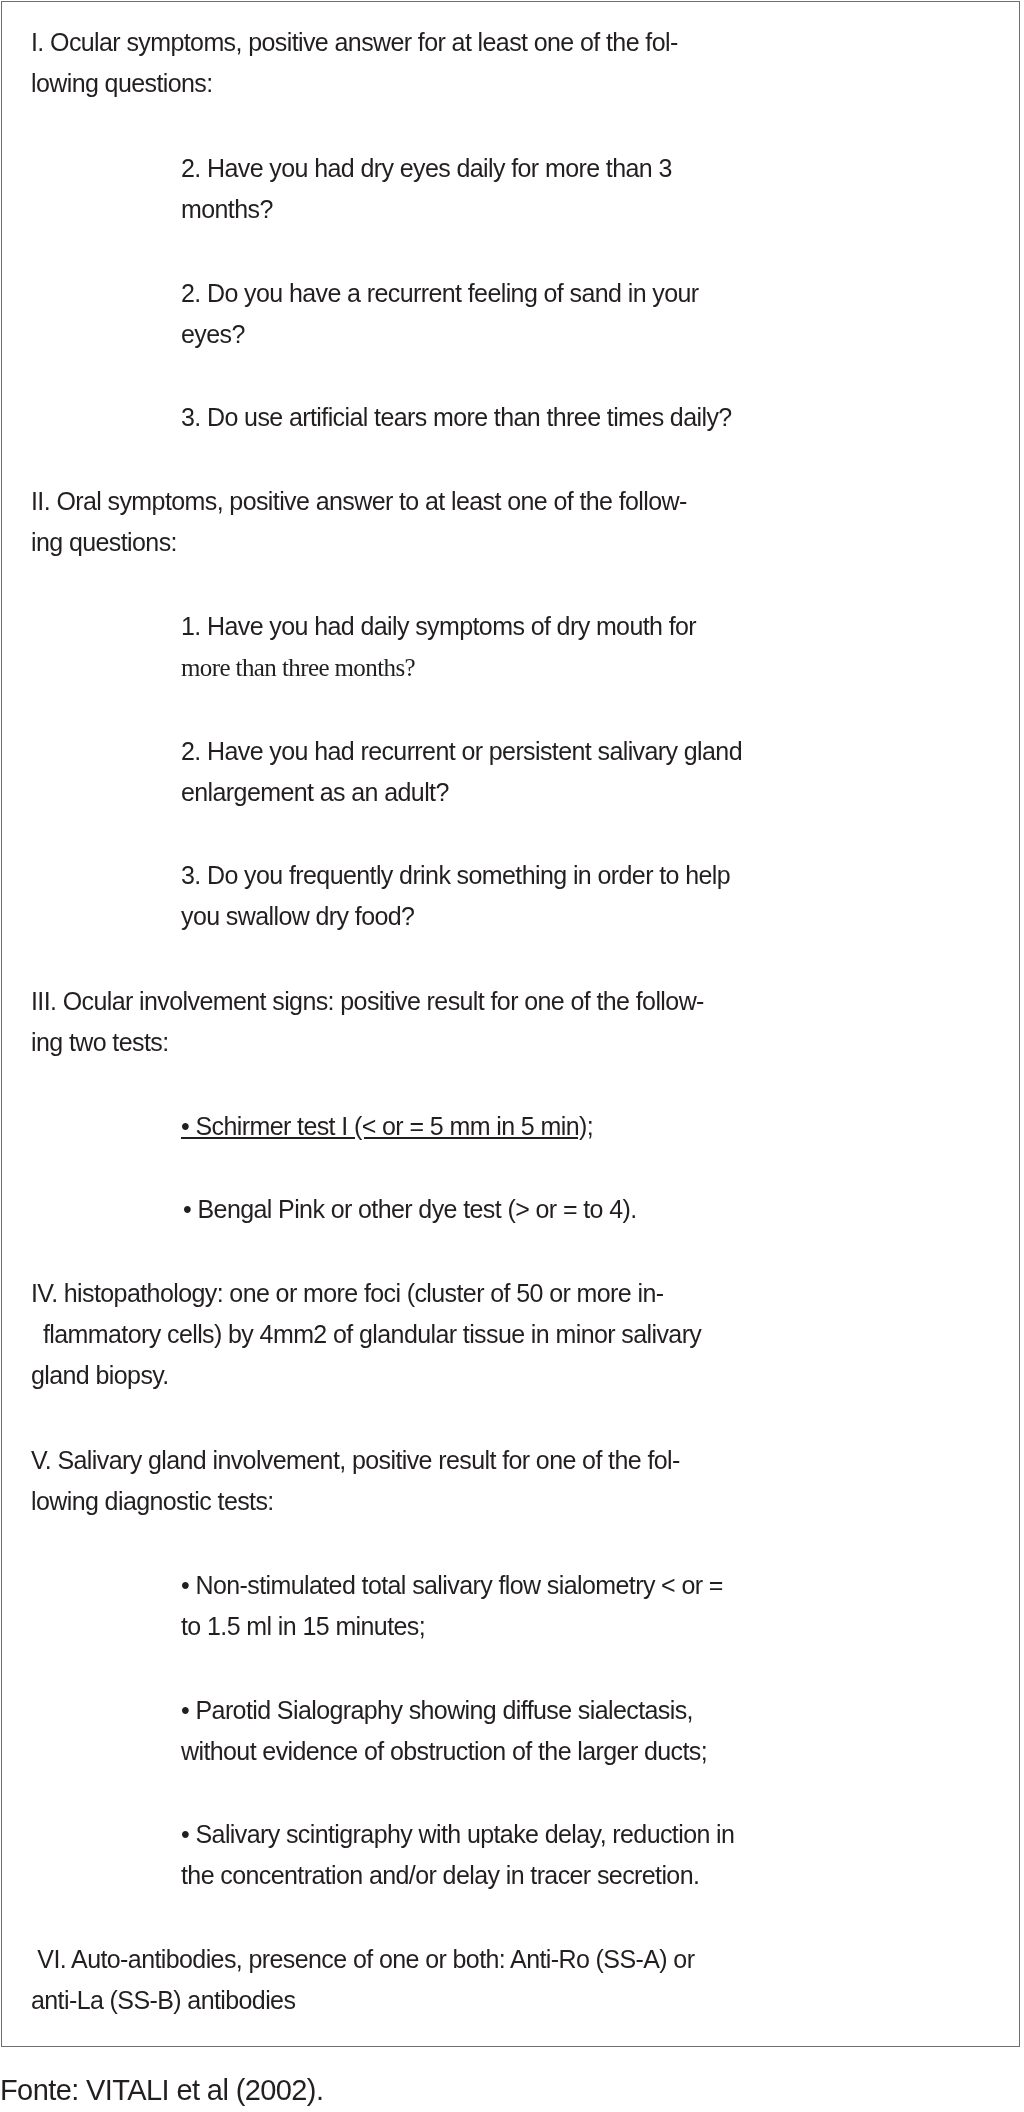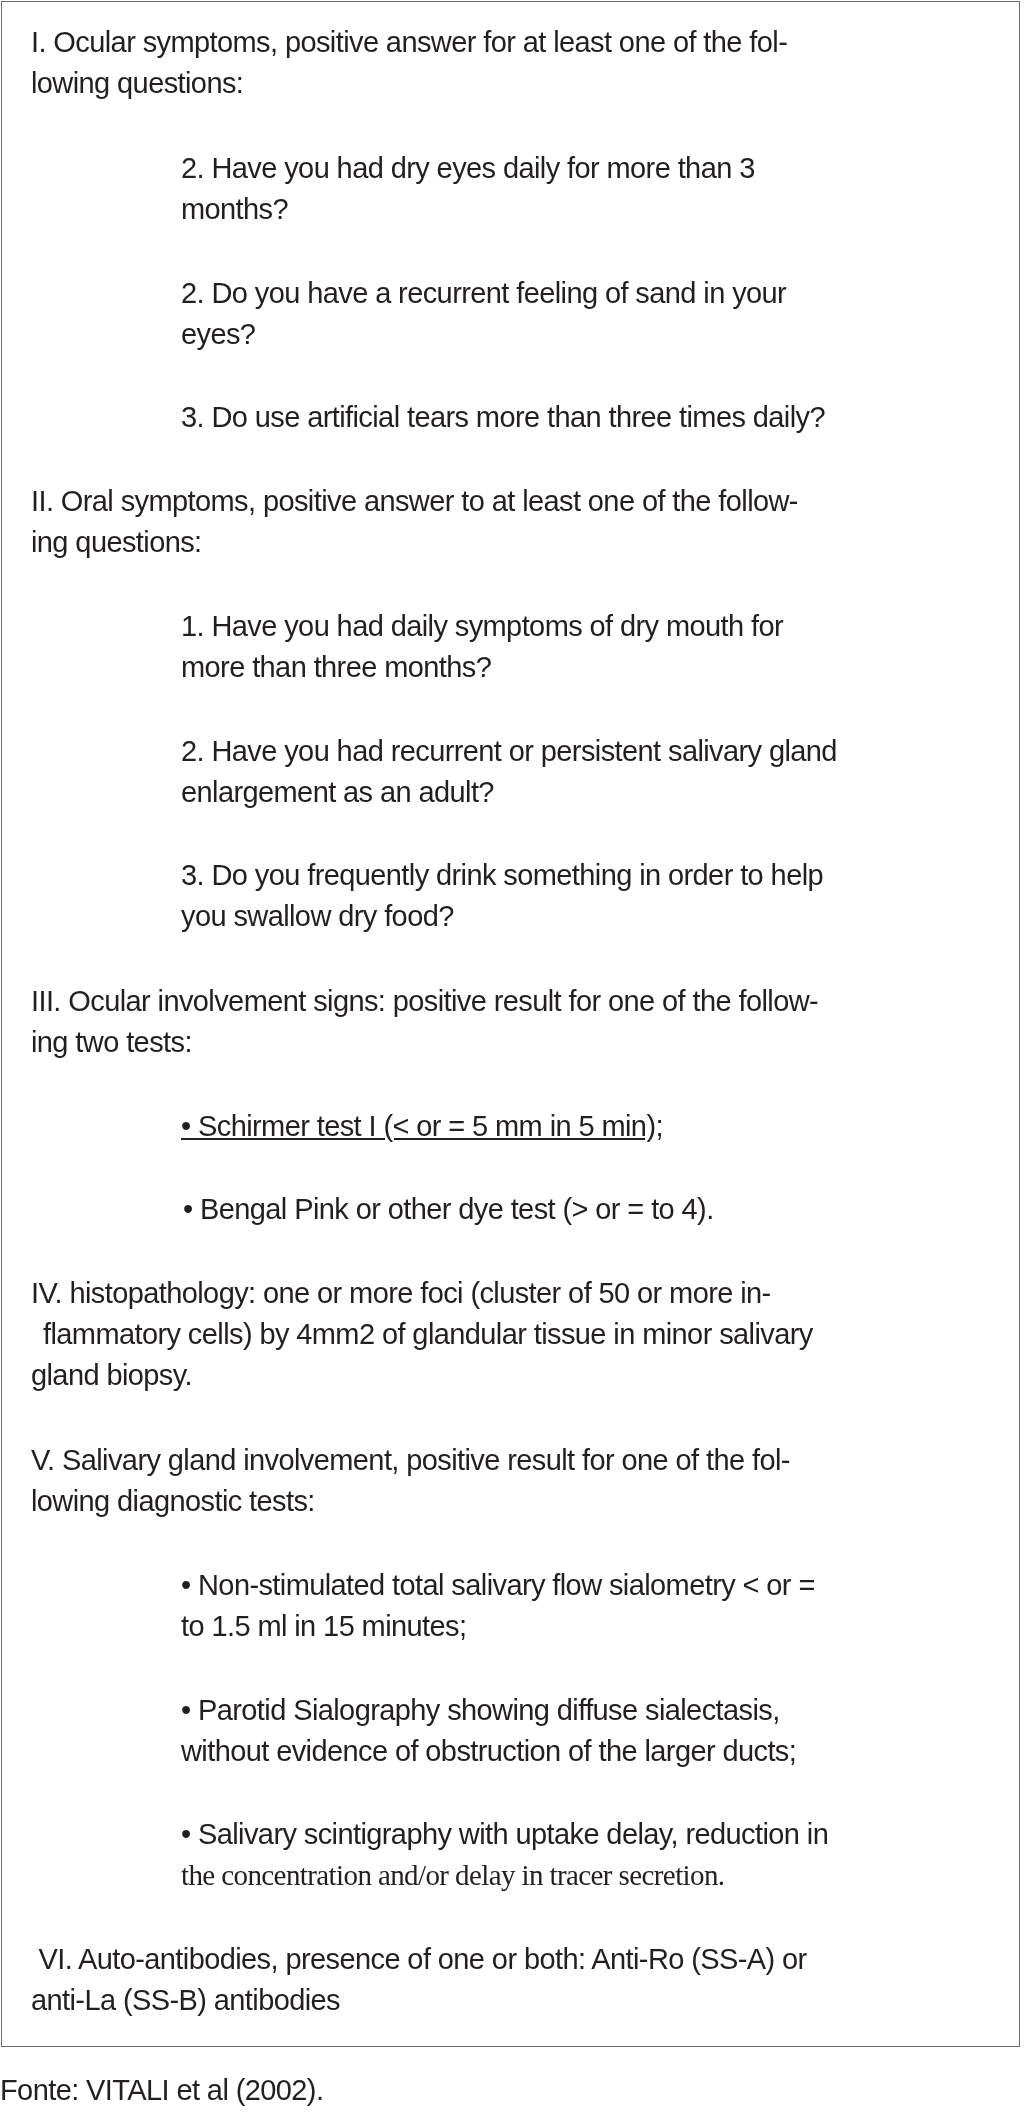--- a/index.html
+++ b/index.html
@@ -9,21 +9,21 @@
     color: #231f20;
   }
   .box {
     position: absolute; left: 1px; top: 1px;
     width: 1019px; height: 2046px;
     border: 1.5px solid #6e6e6e;
     box-sizing: border-box;
   }
   .t {
     position: absolute;
-    font-size: 29px;
+    font-size: 25px;
     line-height: 41px;
     letter-spacing: -0.6px;
     transform-origin: left top;
     white-space: nowrap;
   }
   .caption {
     position: absolute; left: 0px; top: 2070px;
     font-size: 29px; line-height: 41px; letter-spacing: -0.6px;
     white-space: nowrap;
   }
@@ -37,21 +37,21 @@
 <div class="t" style="left:31px;top:63px;">lowing questions:</div>
 <div class="t" style="left:181px;top:148px;">2. Have you had dry eyes daily for more than 3</div>
 <div class="t" style="left:181px;top:189px;">months?</div>
 <div class="t" style="left:181px;top:273px;">2. Do you have a recurrent feeling of sand in your</div>
 <div class="t" style="left:181px;top:314px;">eyes?</div>
 <div class="t" style="left:181px;top:397px;">3. Do use artificial tears more than three times daily?</div>
 
 <div class="t" style="left:31px;top:481px;">II. Oral symptoms, positive answer to at least one of the follow-</div>
 <div class="t" style="left:31px;top:522px;text-align:center;">ing questions:</div>
 <div class="t" style="left:181px;top:606px;">1. Have you had daily symptoms of dry mouth for</div>
-<div class="t" style="left:181px;top:647px;">more than three months?</div>
+<div class="t" style="left:181px;top:647px;font-family:Liberation Serif, serif;">more than three months?</div>
 <div class="t" style="left:181px;top:731px;">2. Have you had recurrent or persistent salivary gland</div>
 <div class="t" style="left:181px;top:772px;">enlargement as an adult?</div>
 <div class="t" style="left:181px;top:855px;">3. Do you frequently drink something in order to help</div>
 <div class="t" style="left:181px;top:896px;">you swallow dry food?</div>
 
 <div class="t" style="left:31px;top:981px;">III. Ocular involvement signs: positive result for one of the follow-</div>
 <div class="t" style="left:31px;top:1022px;">ing two tests:</div>
 <div class="t" style="left:181px;top:1106px;text-decoration:underline;">• Schirmer test I (&lt; or = 5 mm in 5 min);</div>
 <div class="t" style="left:183px;top:1189px;">• Bengal Pink or other dye test (&gt; or = to 4).</div>
 
@@ -59,18 +59,18 @@
 <div class="t" style="left:31px;top:1314px;margin-left:12px;">flammatory cells) by 4mm2 of glandular tissue in minor salivary</div>
 <div class="t" style="left:31px;top:1355px;">gland biopsy.</div>
 
 <div class="t" style="left:31px;top:1440px;">V. Salivary gland involvement, positive result for one of the fol-</div>
 <div class="t" style="left:31px;top:1481px;">lowing diagnostic tests:</div>
 <div class="t" style="left:181px;top:1565px;">• Non-stimulated total salivary flow sialometry &lt; or =</div>
 <div class="t" style="left:181px;top:1606px;">to 1.5 ml in 15 minutes;</div>
 <div class="t" style="left:181px;top:1690px;">• Parotid Sialography showing diffuse sialectasis,</div>
 <div class="t" style="left:181px;top:1731px;">without evidence of obstruction of the larger ducts;</div>
 <div class="t" style="left:181px;top:1814px;">• Salivary scintigraphy with uptake delay, reduction in</div>
-<div class="t" style="left:181px;top:1855px;font-family:Liberation Serif, serif;">the concentration and/or delay in tracer secretion.</div>
+<div class="t" style="left:181px;top:1855px;">the concentration and/or delay in tracer secretion.</div>
 
 <div class="t" style="left:31px;top:1939px;white-space:pre;"> VI. Auto-antibodies, presence of one or both: Anti-Ro (SS-A) or</div>
 <div class="t" style="left:31px;top:1980px;">anti-La (SS-B) antibodies</div>
 
 <div class="caption">Fonte: VITALI et al (2002).</div>
 
 </body></html>

